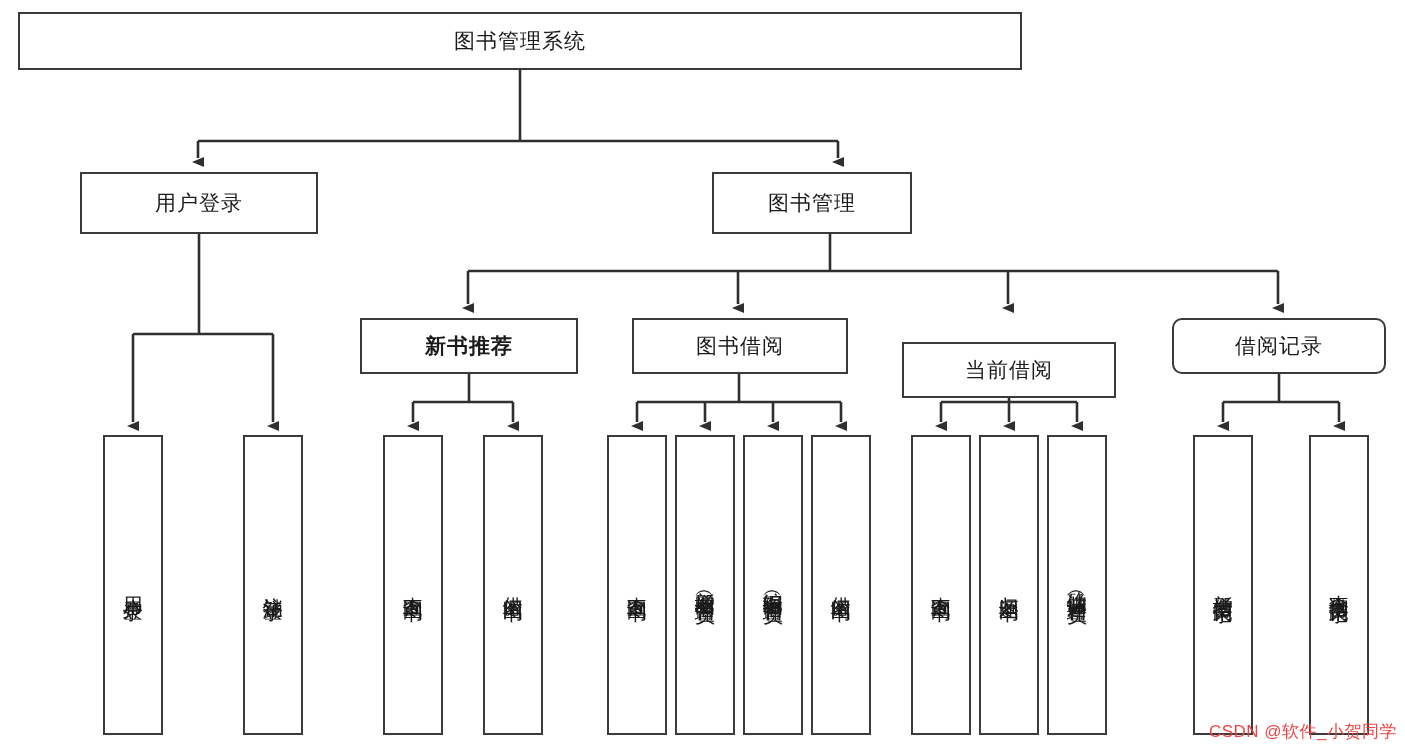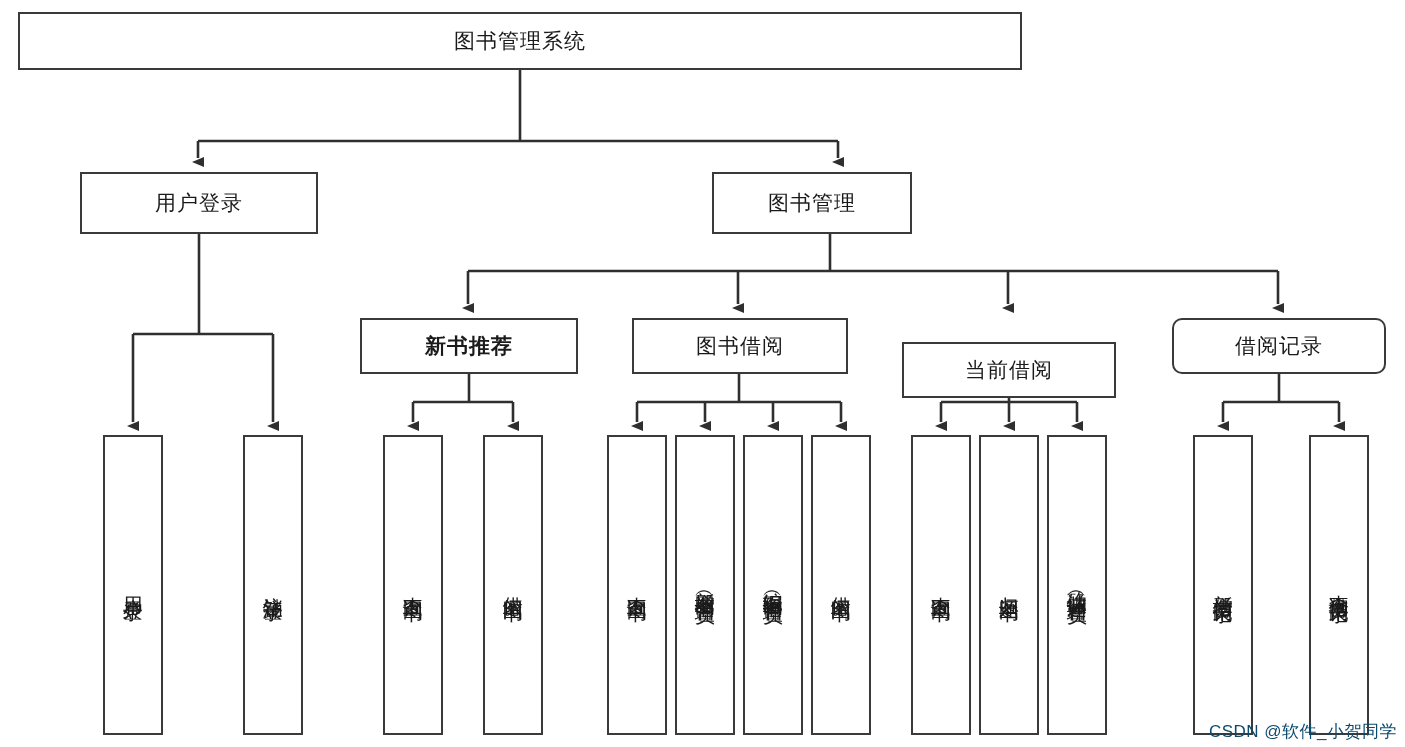--- a/index.html
+++ b/index.html
@@ -52,21 +52,21 @@
     white-space: nowrap;
   }
   .node .htext {
     white-space: nowrap;
   }
   #watermark {
     position: absolute;
     right: 8px;
     bottom: 4px;
     font-size: 17px;
-    color: #0c4a6e;
+    color: #ef4444;
     white-space: nowrap;
     letter-spacing: 0.5px;
   }
 </style>
 </head>
 <body>
 
 <div id="canvas">
 
   <svg id="wires" viewBox="0 0 1405 747" width="1405" height="747">

